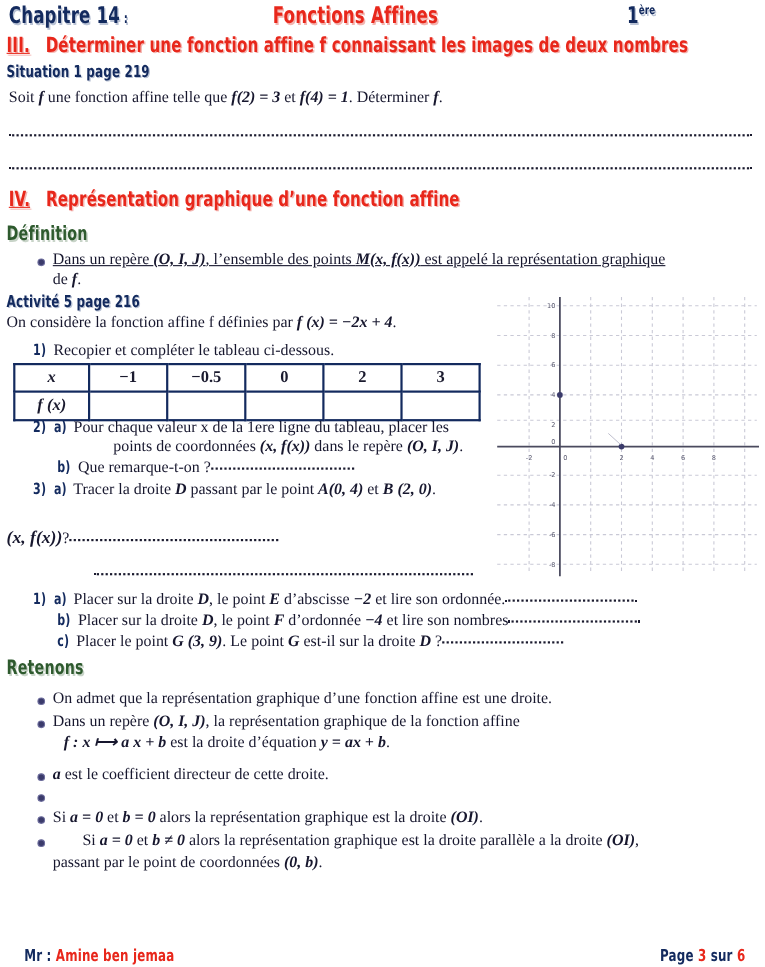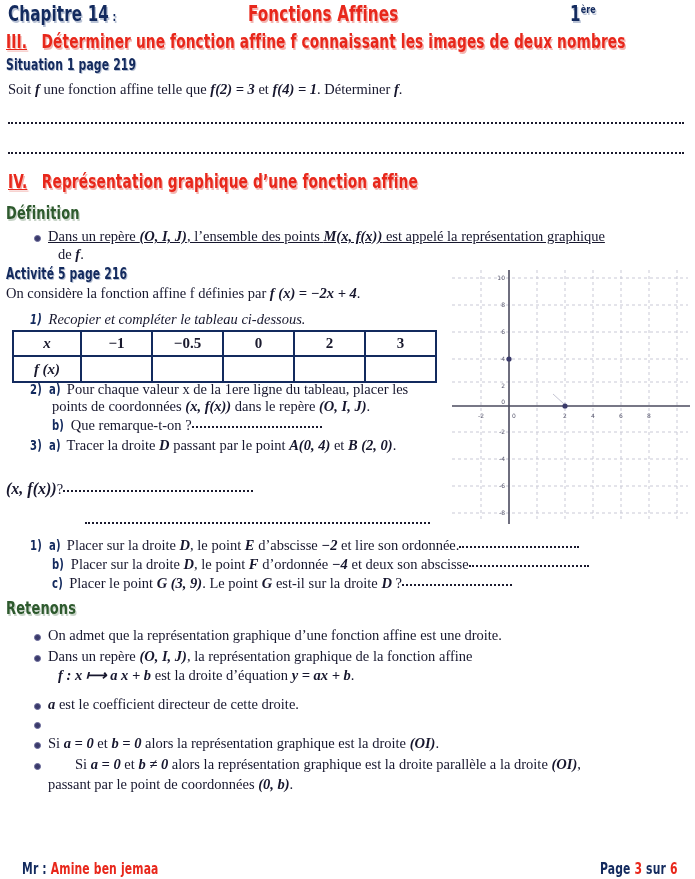--- a/index.html
+++ b/index.html
@@ -116,31 +116,31 @@
   <div class="dots" style="left:8px;top:152px;width:676px;"></div>
 
   <div class="rhead cond h4"><span class="rnum">IV.</span><span>Représentation graphique d’une fonction affine</span></div>
 
   <div class="ghead cond g-def">Définition</div>
 
   <div class="bul" style="left:34px;top:235px;"></div>
   <div class="txt" style="left:48px;top:227px;width:636px;text-decoration:underline;">
     <span>Dans un repère </span><span class="fx">(O, I, J)</span><span>, l’ensemble des points </span><span class="fx">M(x, f(x))</span><span> est appelé la représentation graphique</span>
   </div>
-  <div class="txt" style="left:58px;top:245px;">
+  <div class="txt" style="left:48px;top:245px;">
     <span>de </span><span class="fx">f</span><span>.</span>
   </div>
 
   <div class="ref cond ref-act">Activité 5 page 216</div>
 
   <div class="txt" style="left:6px;top:284px;">
     <span>On considère la fonction affine f définies par </span><span class="fx">f (x) = −2x + 4</span><span>.</span>
   </div>
 
-  <div class="txt" style="left:30px;top:310px;font-style:italic;">
+  <div class="txt" style="left:30px;top:310px;">
     <span class="cond" style="color:#132a5e;font-size:14px;">1)</span>
     <span>Recopier et compléter le tableau ci-dessous.</span>
   </div>
 
   <table class="tbl">
     <tbody>
         <tr>
       <td class="lab">x</td>
       <td class="val">−1</td>
       <td class="val">−0.5</td>
@@ -157,21 +157,21 @@
       <td class="val"></td>
     </tr>
   </tbody>
     </table>
 
   <div class="txt" style="left:30px;top:380px;width:430px;">
     <span class="cond" style="color:#132a5e;font-size:14px;">2)</span>
     <span class="cond" style="color:#132a5e;font-size:14px;">a)</span>
     <span>Pour chaque valeur x de la 1ere ligne du tableau, placer les</span>
   </div>
-  <div class="txt" style="left:52px;top:397px;width:420px;">
+  <div class="txt" style="left:52px;top:397px;width:420px;text-align:center;">
     <span>points de coordonnées </span><span class="fx">(x, f(x))</span><span> dans le repère </span><span class="fx">(O, I, J)</span><span>.</span>
   </div>
   <div class="txt" style="left:52px;top:416px;width:420px;">
     <span class="cond" style="color:#132a5e;font-size:14px;">b)</span>
     <span>Que remarque-t-on ?</span><span class="dotspan" style="width:130px;"></span>
   </div>
 
   <div class="txt" style="left:30px;top:436px;width:440px;">
     <span class="cond" style="color:#132a5e;font-size:14px;">3)</span>
     <span class="cond" style="color:#132a5e;font-size:14px;">a)</span>
@@ -184,21 +184,21 @@
     <span class="dotspan" style="width:345px;"></span>
   </div>
 
   <div class="txt" style="left:30px;top:536px;width:650px;">
     <span class="cond" style="color:#132a5e;font-size:14px;">1)</span>
     <span class="cond" style="color:#132a5e;font-size:14px;">a)</span>
     <span>Placer sur la droite </span><span class="fx">D</span><span>, le point </span><span class="fx">E</span><span> d’abscisse </span><span class="fx">−2</span><span> et lire son ordonnée.</span><span class="dotspan" style="width:120px;"></span>
   </div>
   <div class="txt" style="left:52px;top:555px;width:640px;">
     <span class="cond" style="color:#132a5e;font-size:14px;">b)</span>
-    <span>Placer sur la droite </span><span class="fx">D</span><span>, le point </span><span class="fx">F</span><span> d’ordonnée </span><span class="fx">−4</span><span> et deux son abscisse</span><span class="dotspan" style="width:120px;"></span>
+    <span>Placer sur la droite </span><span class="fx">D</span><span>, le point </span><span class="fx">F</span><span> d’ordonnée </span><span class="fx">−4</span><span> et lire son nombres</span><span class="dotspan" style="width:120px;"></span>
   </div>
   <div class="txt" style="left:52px;top:574px;width:640px;">
     <span class="cond" style="color:#132a5e;font-size:14px;">c)</span>
     <span>Placer le point </span><span class="fx">G (3, 9)</span><span>. Le point </span><span class="fx">G</span><span> est-il sur la droite </span><span class="fx">D</span><span> ?</span><span class="dotspan" style="width:110px;"></span>
   </div>
 
   <div class="ghead cond g-ret">Retenons</div>
 
   <div class="bul" style="left:34px;top:634px;"></div>
   <div class="txt" style="left:48px;top:626px;">On admet que la représentation graphique d’une fonction affine est une droite.</div>

